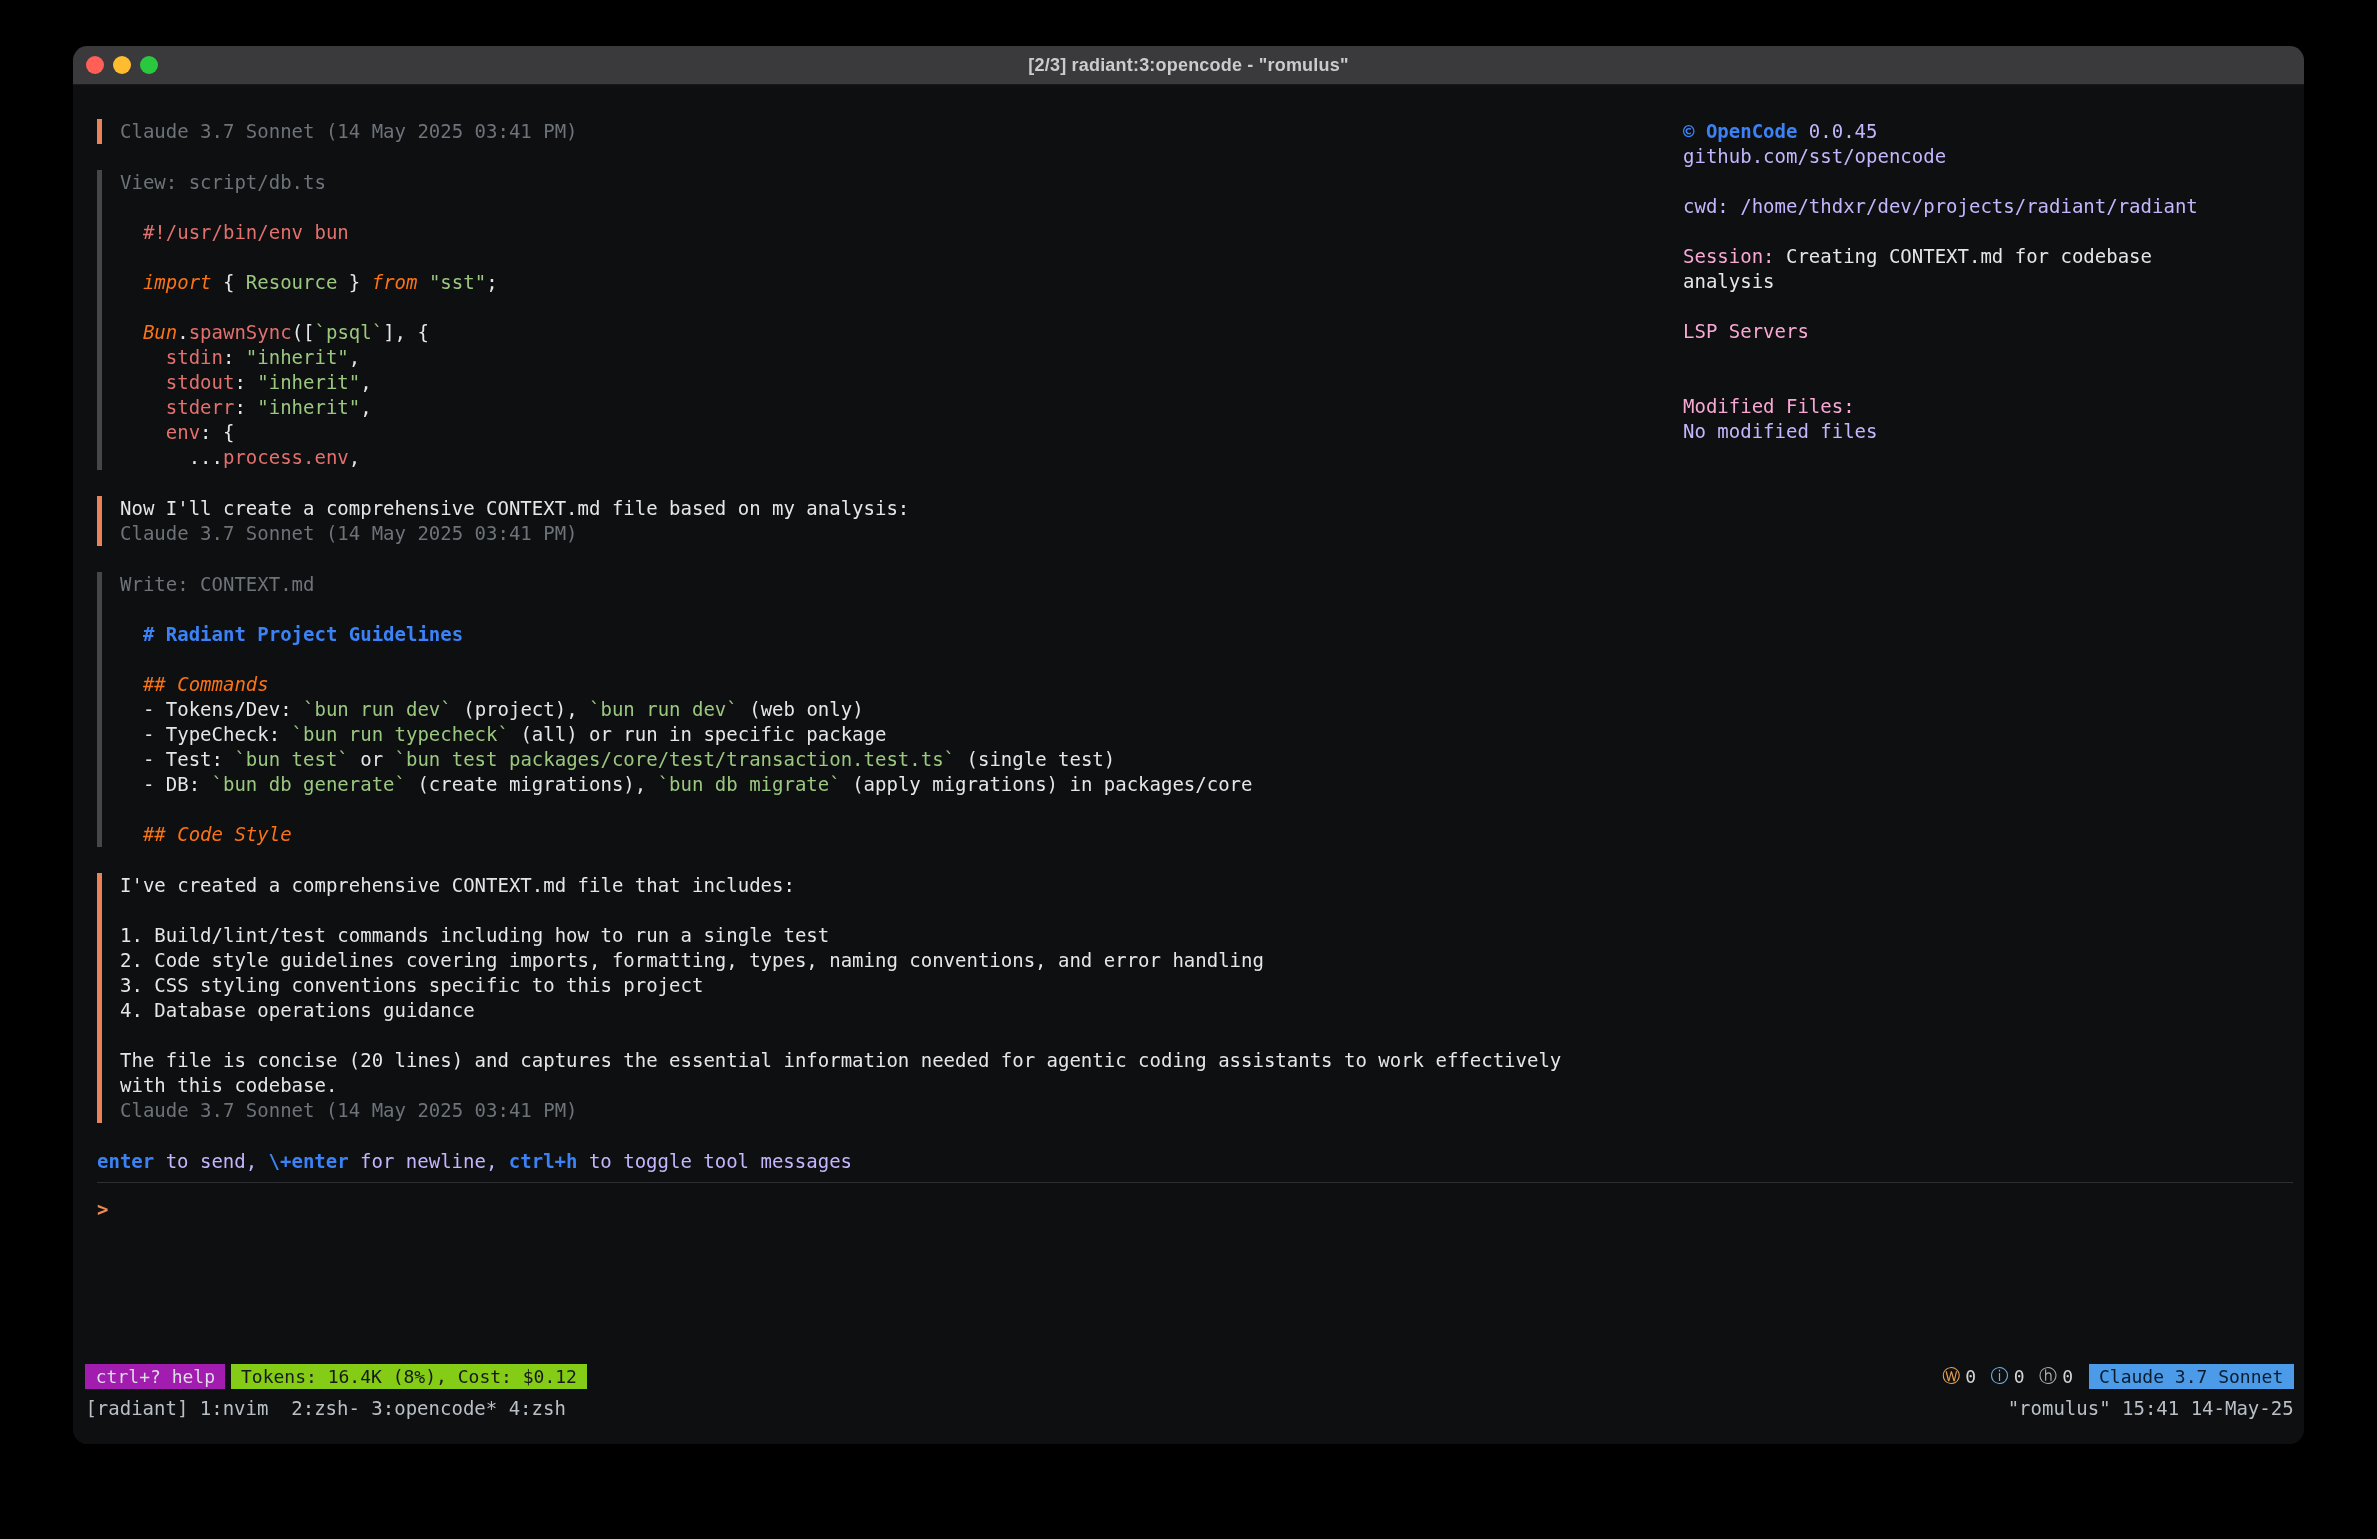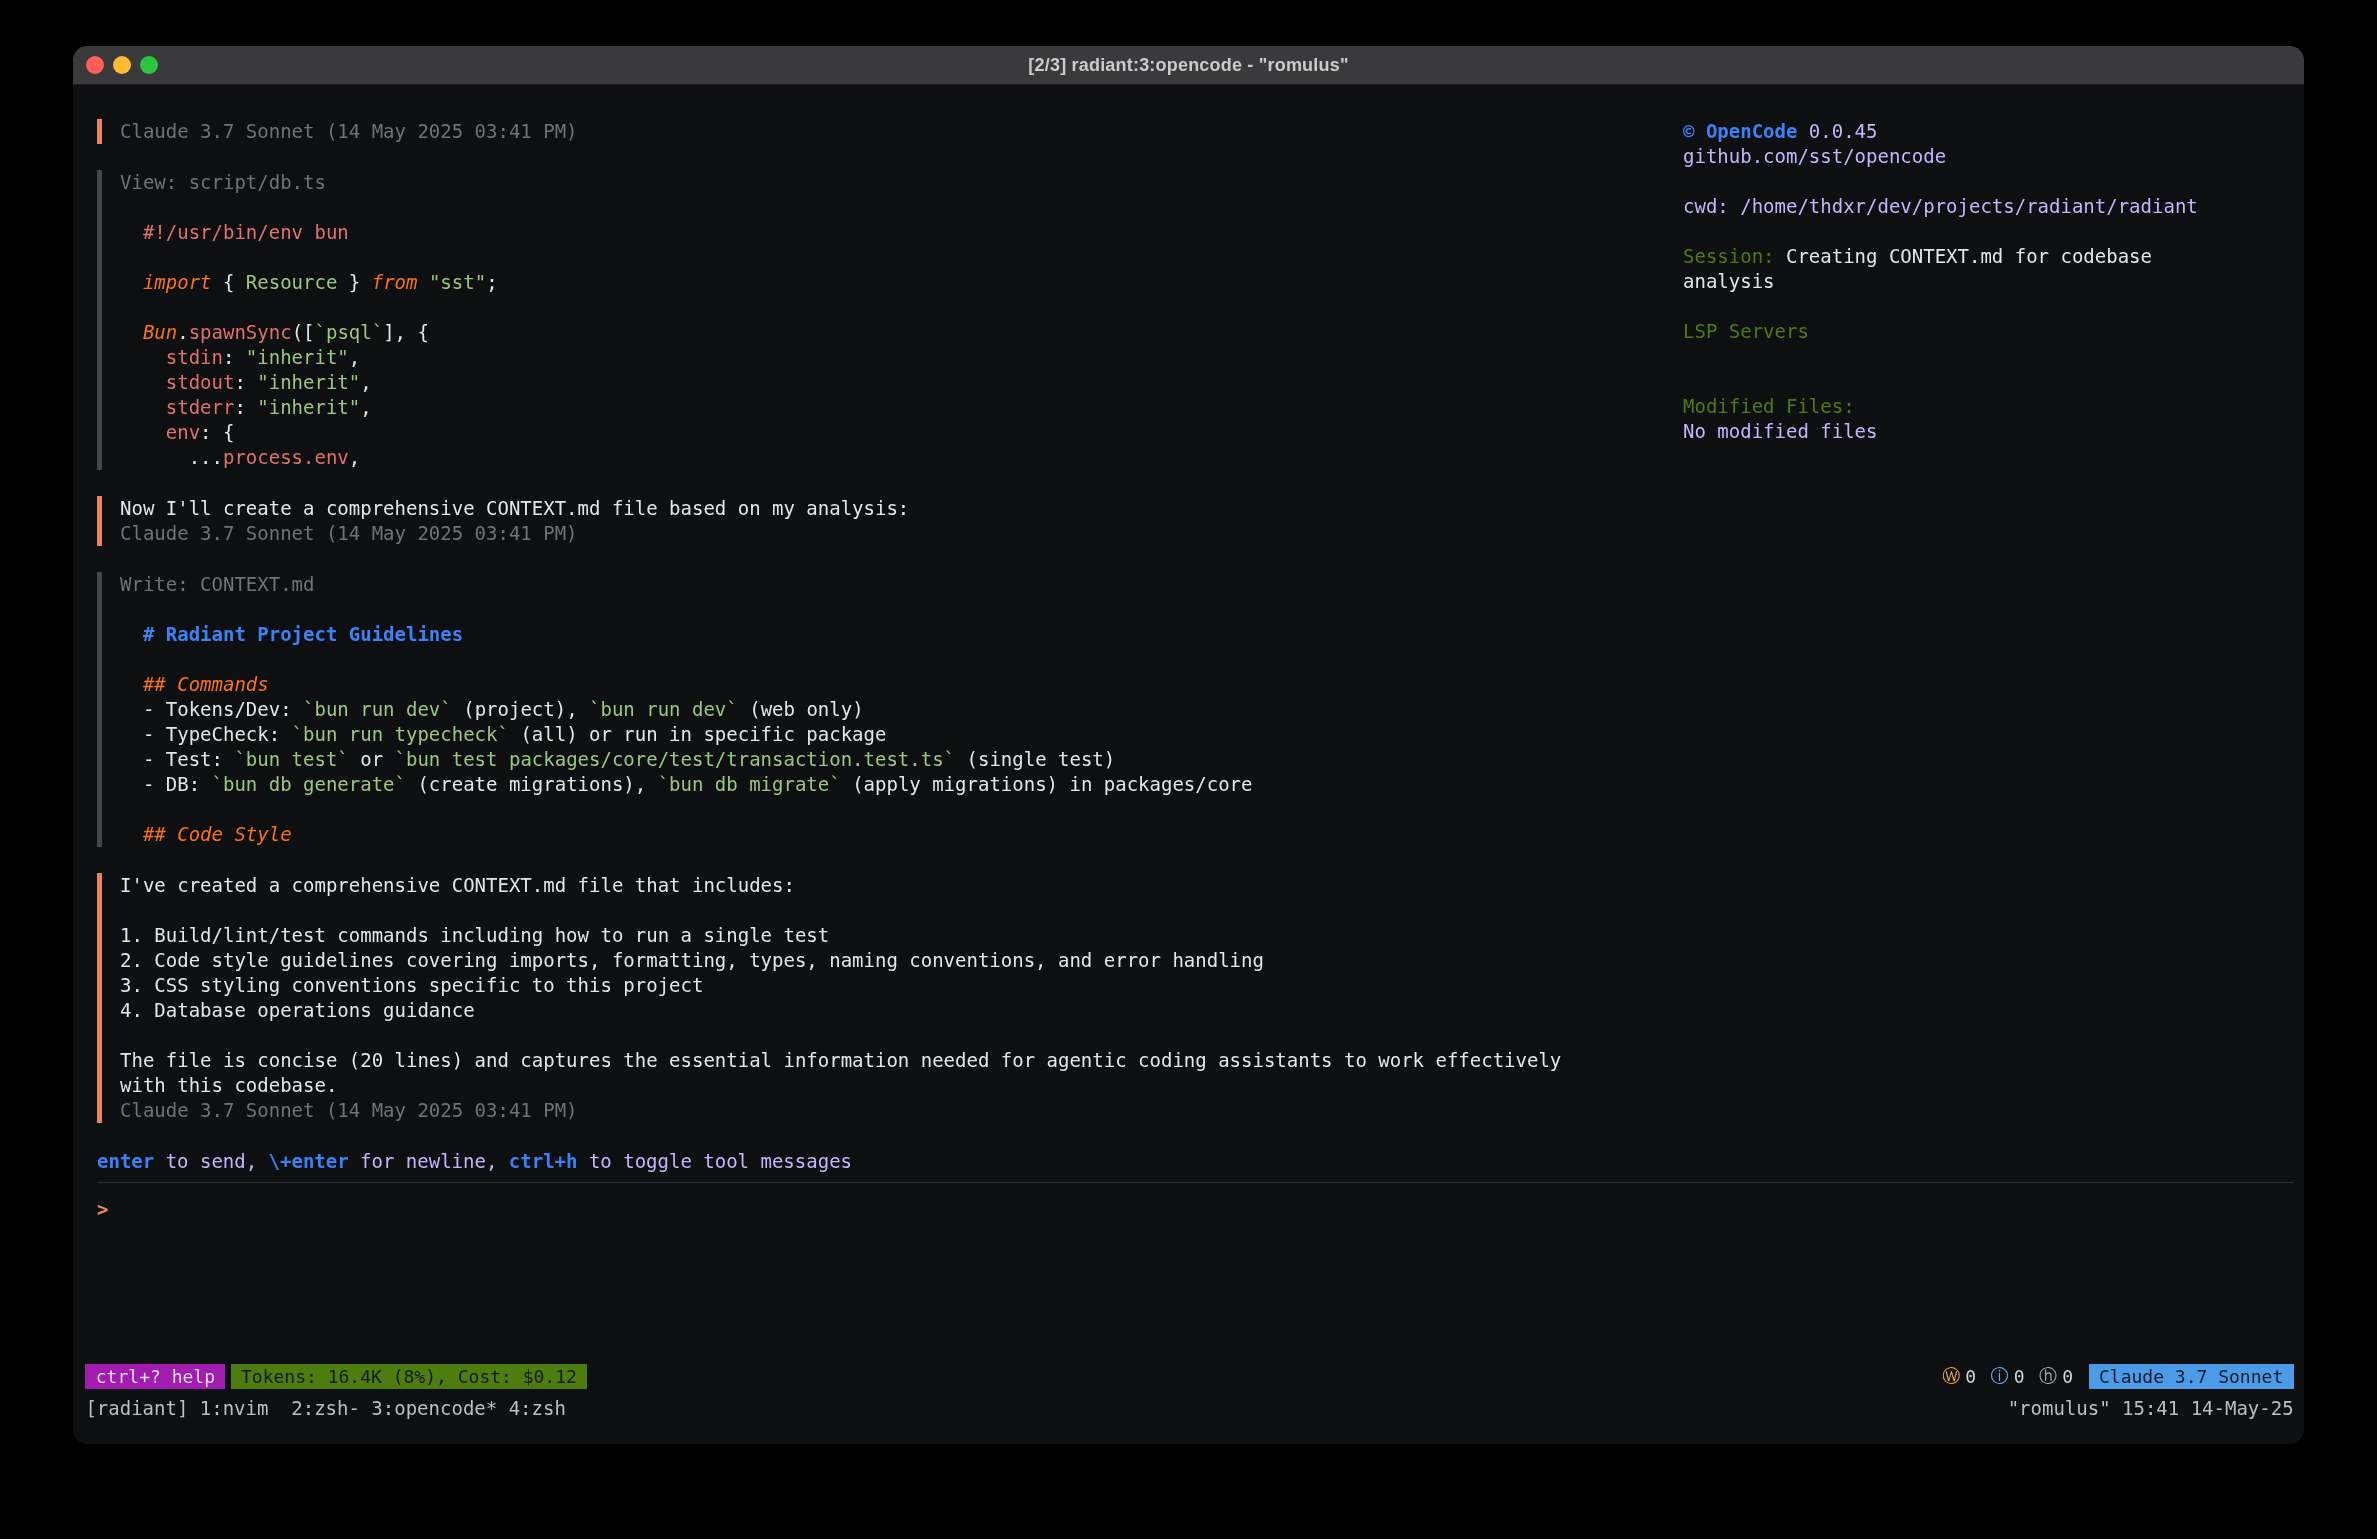--- a/index.html
+++ b/index.html
@@ -34,21 +34,21 @@
   .msg-block { border-left:5.9px solid #454748; padding-left:18px; margin-bottom:26px; }
   .msg-block.bar-orange { border-left-color:#e8835a; }
   .msg-block.bar-gray { border-left-color:#454748; }
 
   .line { min-height:25px; line-height:25px; font-size:19px; white-space:pre; color:#e4e6e8; }
 
   .c-white  { color:#e4e6e8; }
   .c-bold   { color:#3b82f6; font-weight:bold; }
   .c-gray   { color:#c4b5fd; }
   .c-dim    { color:#6d7379; }
-  .c-orange { color:#4d7c0f; }
+  .c-orange { color:#f9a8d4; }
   .c-red    { color:#e2706d; }
   .c-blue   { color:#f97316;font-style:italic; }
   .c-green  { color:#9bc87f; }
 
   
   .composer { padding:0 13px 0 24px; }
   .help-line { margin-top:21px; }
   .divider { height:1.3px; background:#2d2f32; margin:7.8px 0 0 0; width:2196px; margin-left:0; }
   .prompt-row { margin-top:14.4px; }
   .prompt-symbol { color:#ee8953; font-weight:bold; font-size:19px; line-height:25px; white-space:pre; }
@@ -58,21 +58,21 @@
 
   
   .statusbar {
     position:absolute; left:0; right:0; bottom:55px; height:26px;
     display:flex; align-items:center; padding:0 10.4px 0 12.4px; gap:5.2px;
   }
   .chip {
     height:25px; line-height:25px; font-size:18px; padding:0 10.4px; white-space:pre;
   }
   .chip-help { background:#a21caf; color:#dcdfe3; }
-  .chip-tokens { background:#4d7c0f; color:#17191b; }
+  .chip-tokens { background:#84cc16; color:#17191b; }
   .chip-model { background:#4b9be8; color:#0a1b2b; }
   .spacer { flex:1; }
   .diags { display:flex; align-items:center; gap:14.4px; margin-right:10.4px; }
   .diag { display:flex; align-items:center; gap:5.2px; font-size:18px; }
   .diag-icon { font-family:"DejaVu Sans", sans-serif; }
   .diag-warn .diag-icon { color:#e8a14e; }
   .diag-info .diag-icon { color:#6fb1f5; }
   .diag-hint .diag-icon { color:#a8b0b8; }
   .diag-count { color:#d3d6da; }
 

